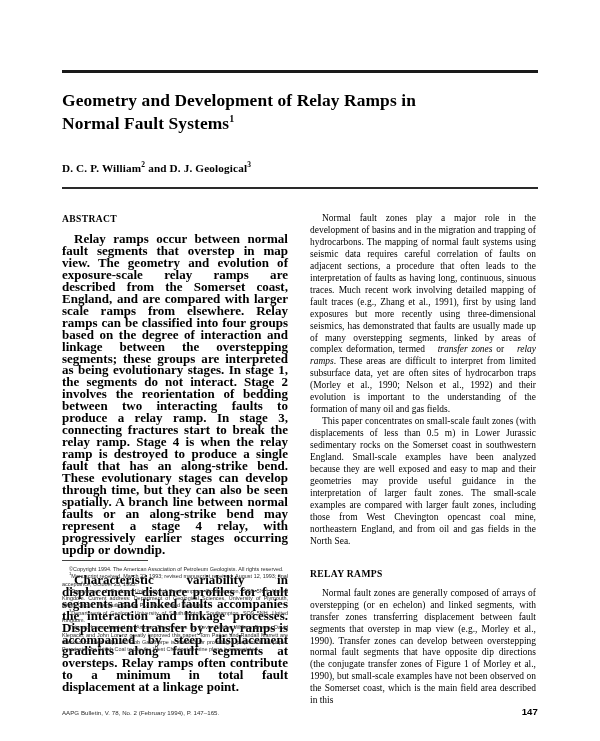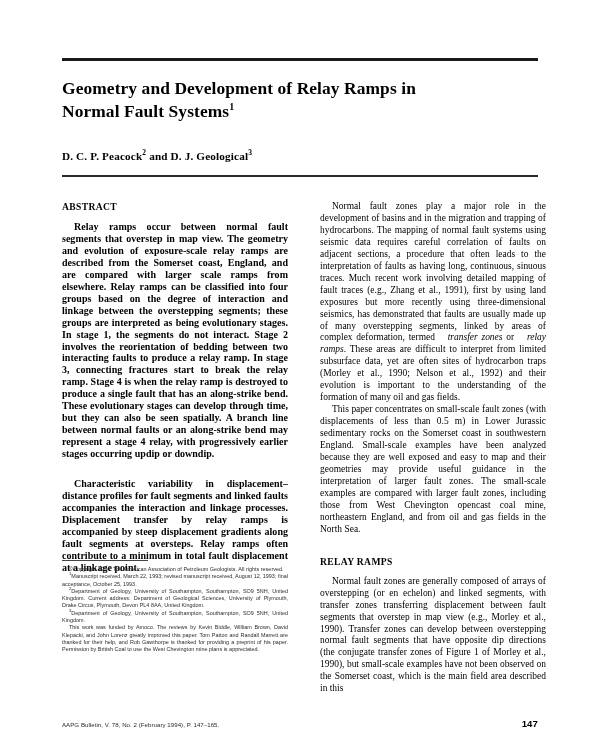--- a/index.html
+++ b/index.html
@@ -12,21 +12,21 @@
     height: 741px;
     font-family: "Liberation Serif", serif;
     color: #000000;
     -webkit-font-smoothing: antialiased;
   }
   .page {
     position: relative;
     width: 600px;
     height: 741px;
     box-sizing: border-box;
-    padding: 0 62px;
+    padding: 12px 62px;
     overflow: hidden;
   }
 
   
   .rule-top {
     margin-top: 58px;
     height: 0;
     border-top: 3px solid #1a1a1a;
   }
   .rule-mid {
@@ -61,21 +61,21 @@
   .authors sup {
     font-size: 7.5px;
     vertical-align: super;
     line-height: 0;
   }
 
   
   .columns {
     display: flex;
     margin-top: 24px;
-    gap: 32px;
+    gap: 22px;
   }
   .col {
     width: 226px;
     flex: 0 0 226px;
     position: relative;
   }
 
   .sec-head {
     font-family: "Liberation Serif", serif;
     font-weight: bold;
@@ -84,21 +84,21 @@
     margin: 0 0 9px 0;
   }
   .sec-head-relay {
     margin-top: 20px;
   }
 
   
   p.abstract-p {
     font-family: "Liberation Serif", serif;
     font-weight: bold;
-    font-size: 10px;
+    font-size: 13px;
     line-height: 11.95px;
     text-align: justify;
     text-justify: inter-word;
     margin: 0;
     text-indent: 12px;
     letter-spacing: 0.02px;
     word-spacing: 0.1px;
   }
   p.abstract-p + p.abstract-p {
     margin-top: 18px;
@@ -151,21 +151,21 @@
     font-size: 4.2px;
     vertical-align: super;
     line-height: 0;
   }
 
   
   .footer {
     position: absolute;
     left: 62px;
     right: 62px;
-    bottom: 12px;
+    bottom: 24px;
     display: flex;
     align-items: baseline;
     justify-content: space-between;
   }
   .footer-citation {
     font-family: "Liberation Sans", sans-serif;
     font-size: 6.1px;
     color: #2b2b2b;
     letter-spacing: 0.05px;
   }
@@ -179,21 +179,21 @@
 </style>
 </head>
 <body>
 
 <div class="page">
 
   <div class="rule-top"></div>
 
   <h1 class="title"><span>Geometry and Development of Relay Ramps in Normal Fault Systems</span><sup>1</sup></h1>
 
-  <div class="authors"><span>D. C. P. Peacock</span><sup>2</sup><span> and D. J. Geological</span><sup>3</sup></div>
+  <div class="authors"><span>D. C. P. William</span><sup>2</sup><span> and D. J. Geological</span><sup>3</sup></div>
 
   <div class="rule-mid"></div>
 
   <div class="columns">
 
     <div class="col">
       <div class="sec-head">ABSTRACT</div>
       <p class="abstract-p">Relay ramps occur between normal fault segments that overstep in map view. The geometry and evolution of exposure-scale relay ramps are described from the Somerset coast, England, and are compared with larger scale ramps from elsewhere. Relay ramps can be classified into four groups based on the degree of interaction and linkage between the overstepping segments; these groups are interpreted as being evolutionary stages. In stage 1, the segments do not interact. Stage 2 involves the reorientation of bedding between two interacting faults to produce a relay ramp. In stage 3, connecting fractures start to break the relay ramp. Stage 4 is when the relay ramp is destroyed to produce a single fault that has an along-strike bend. These evolutionary stages can develop through time, but they can also be seen spatially. A branch line between normal faults or an along-strike bend may represent a stage 4 relay, with progressively earlier stages occurring updip or downdip.</p>
       <p class="abstract-p">Characteristic variability in displacement–distance profiles for fault segments and linked faults accompanies the interaction and linkage processes. Displacement transfer by relay ramps is accompanied by steep displacement gradients along fault segments at oversteps. Relay ramps often contribute to a minimum in total fault displacement at a linkage point.</p>
     </div>

